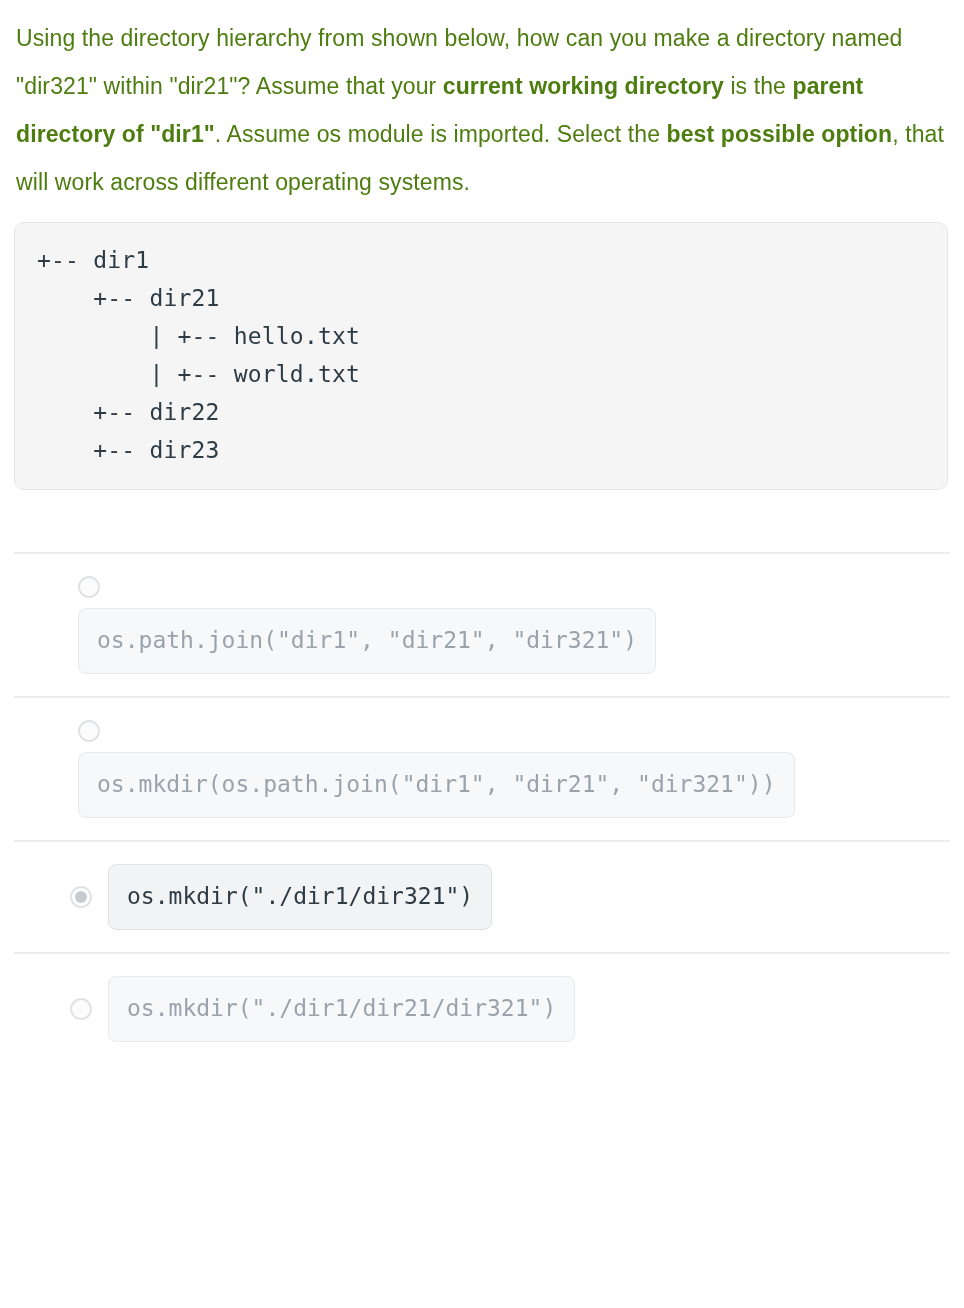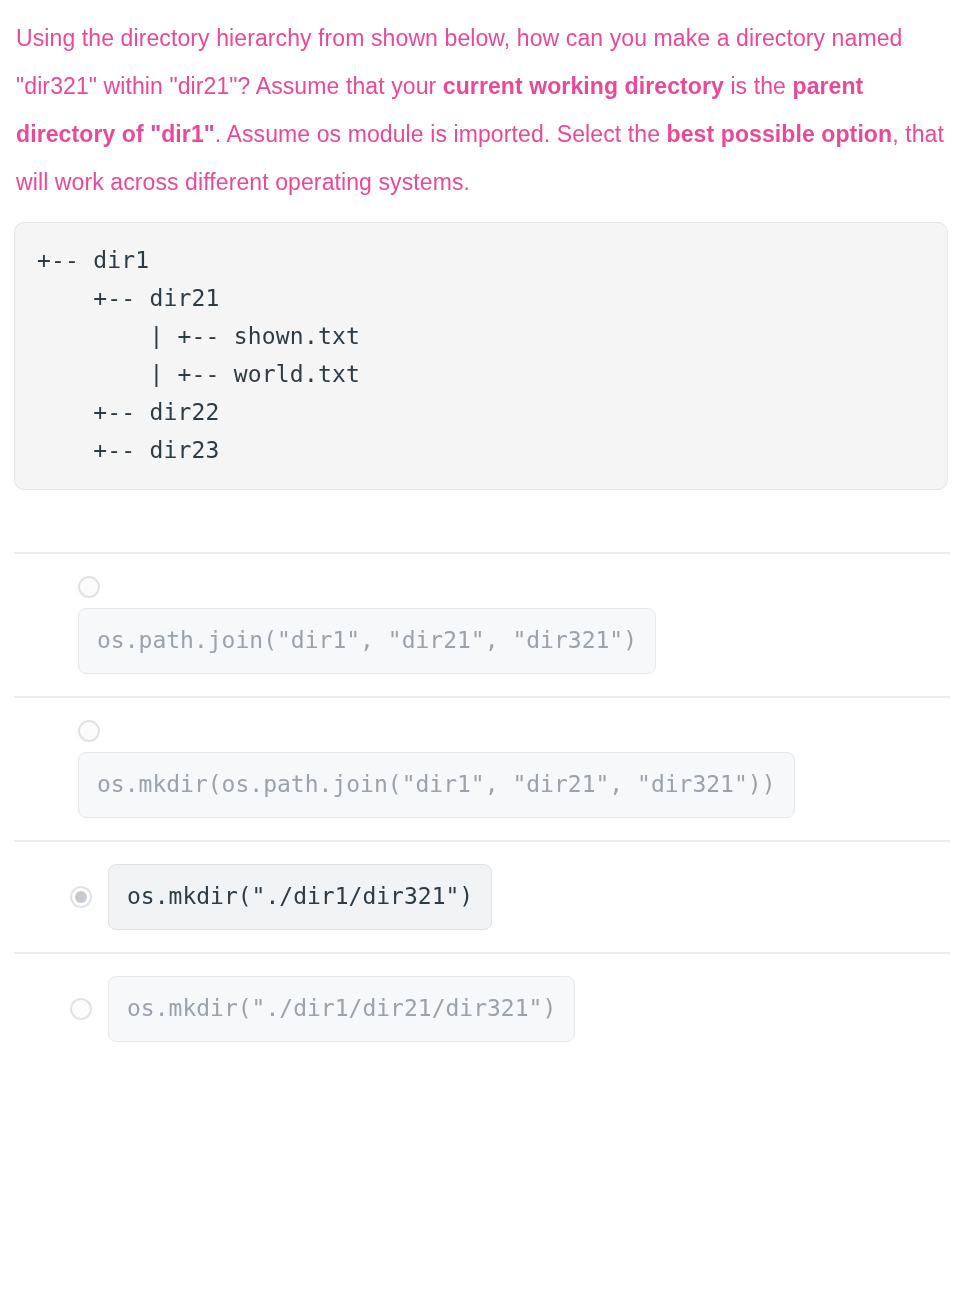--- a/index.html
+++ b/index.html
@@ -21,21 +21,21 @@
     padding: 0;
   }
 
   
   .question-block {
     padding: 14px 16px 4px 16px;
   }
   .question-text {
     font-size: 23px;
     line-height: 48px;
-    color: #ec4899;
+    color: #4d7c0f;
     letter-spacing: 0.1px;
   }
   .question-text b {
     font-weight: 700;
   }
 
   
   .code-block-wrap {
     padding: 12px 16px 0 14px;
   }
@@ -150,21 +150,21 @@
 <div class="page">
 
   <div class="question-block">
     <div class="question-text" id="question-text"><span>Using the directory hierarchy from shown below, how can you make a directory named "dir321" within "dir21"? Assume that your </span><b>current working directory</b><span> is the </span><b>parent directory of "dir1"</b><span>. Assume os module is imported. Select the </span><b>best possible option</b><span>, that will work across different operating systems.</span></div>
   </div>
 
   <div class="code-block-wrap">
     <div class="code-block">
       <pre>+-- dir1
     +-- dir21
-        | +-- shown.txt
+        | +-- hello.txt
         | +-- world.txt
     +-- dir22
     +-- dir23</pre>
     </div>
   </div>
 
   <div class="answers">
 
     <div class="divider"></div>
     <div class="option stacked">

